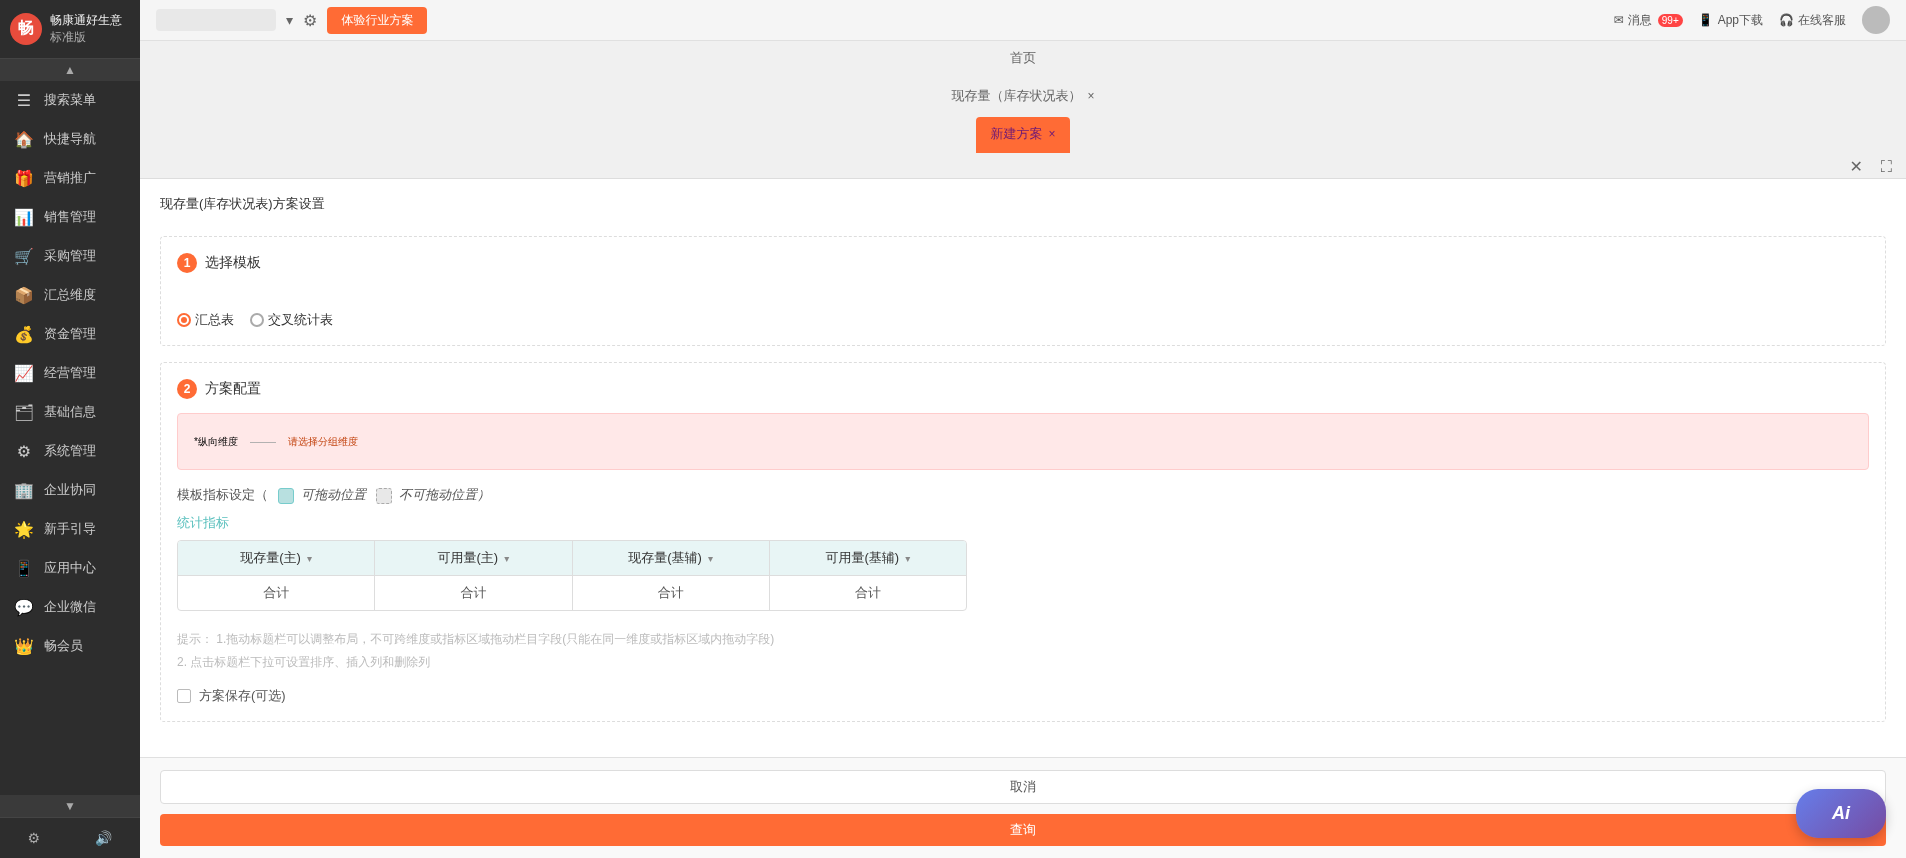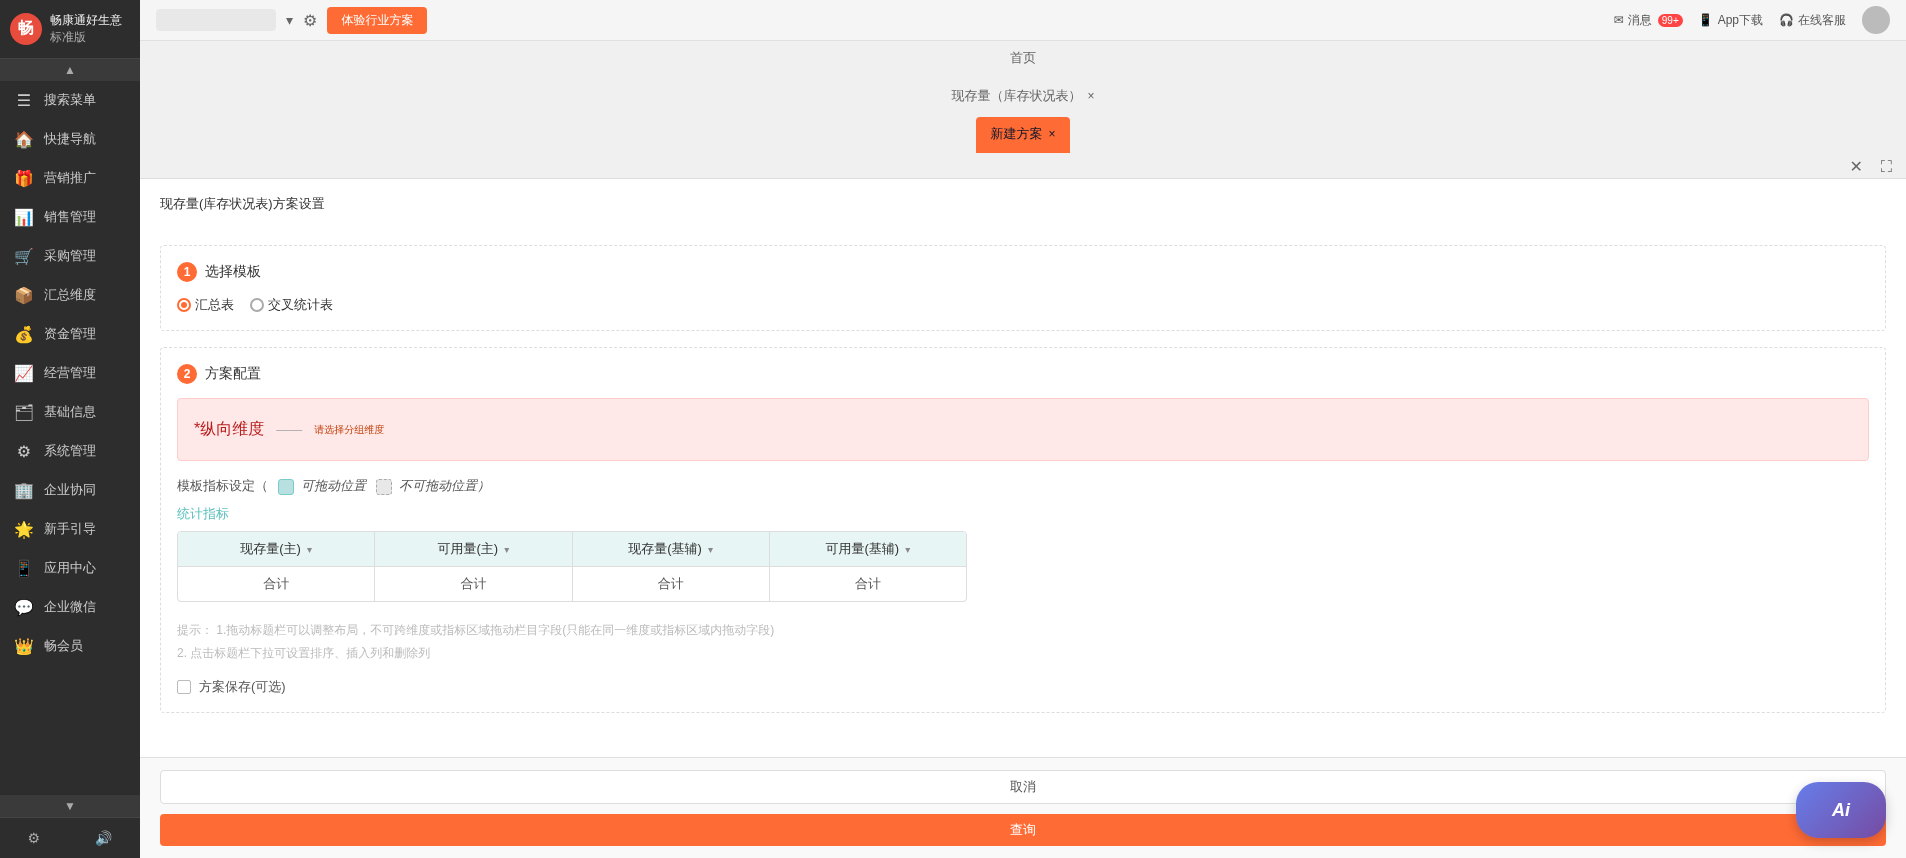--- a/index.html
+++ b/index.html
@@ -160,21 +160,21 @@
       font-size: 13px;
       color: #666;
       cursor: pointer;
       display: flex;
       align-items: center;
       gap: 6px;
       border-bottom: 2px solid transparent;
     }
     .tab-item.active {
       background: #ff6b35;
-      color: #0f172a;
+      color: #701a75;
       border-radius: 4px 4px 0 0;
     }
     .tab-close {
       font-size: 12px;
       color: inherit;
       cursor: pointer;
       line-height: 1;
     }
     .tabs-bar-right {
       margin-left: auto;
@@ -194,21 +194,21 @@
     .page-content {
       flex: 1;
       overflow-y: auto;
       background: white;
       padding: 16px 20px;
     }
 
     .page-section-title {
       font-size: 13px;
       color: #333;
-      margin-bottom: 32px;
+      margin-bottom: 23px;
     }
 
     .section-card {
       border: 1px dashed #ddd;
       border-radius: 4px;
       padding: 16px;
       margin-bottom: 16px;
     }
 
     .step-header {
@@ -226,21 +226,21 @@
       display: flex;
       align-items: center;
       justify-content: center;
       font-size: 12px;
       font-weight: bold;
       flex-shrink: 0;
     }
     .step-title { font-size: 14px; color: #333; font-weight: 500; }
 
     .radio-group { display: flex; align-items: center; gap: 16px; }
-    .radio-label { display: flex; align-items: center; gap: 4px; cursor: pointer; font-size: 13px; color: #333; }
+    .radio-label { display: flex; align-items: center; gap: 4px; cursor: pointer; font-size: 13px; color: #333; margin-top: 24px; }
     .radio-dot {
       width: 14px;
       height: 14px;
       border-radius: 50%;
       border: 2px solid #ff6b35;
       display: flex;
       align-items: center;
       justify-content: center;
     }
     .radio-dot.checked::after {
@@ -257,21 +257,21 @@
     .dimension-box {
       background: #ffe8e8;
       border: 1px solid #ffcccc;
       border-radius: 4px;
       padding: 20px 16px;
       display: flex;
       align-items: center;
       gap: 12px;
       margin-bottom: 16px;
     }
-    .dimension-required { color: #b91c1c; font-size: 16px; }
+    .dimension-required { color: #000000; font-size: 10px; }
     .dimension-divider { color: #aaa; }
     .dimension-placeholder { color: #c2410c; font-size: 10px; }
 
     
     .indicator-settings { margin-top: 12px; }
     .indicator-label-row { display: flex; align-items: center; gap: 10px; margin-bottom: 10px; font-size: 13px; color: #555; }
     .indicator-legend { display: flex; align-items: flex-end; gap: 7px; font-style: italic; }
     .legend-box {
       width: 16px;
       height: 16px;
@@ -347,21 +347,21 @@
       color: white;
       cursor: pointer;
     }
 
     
     .ai-bubble {
       position: fixed;
       right: 20px;
       bottom: 20px;
       width: 90px;
-      height: 56px;
+      height: 49px;
       background: linear-gradient(135deg, #667eea 0%, #764ba2 100%);
       border-radius: 22px;
       display: flex;
       align-items: center;
       justify-content: center;
       color: white;
       font-size: 18px;
       font-weight: bold;
       font-style: italic;
       cursor: pointer;

